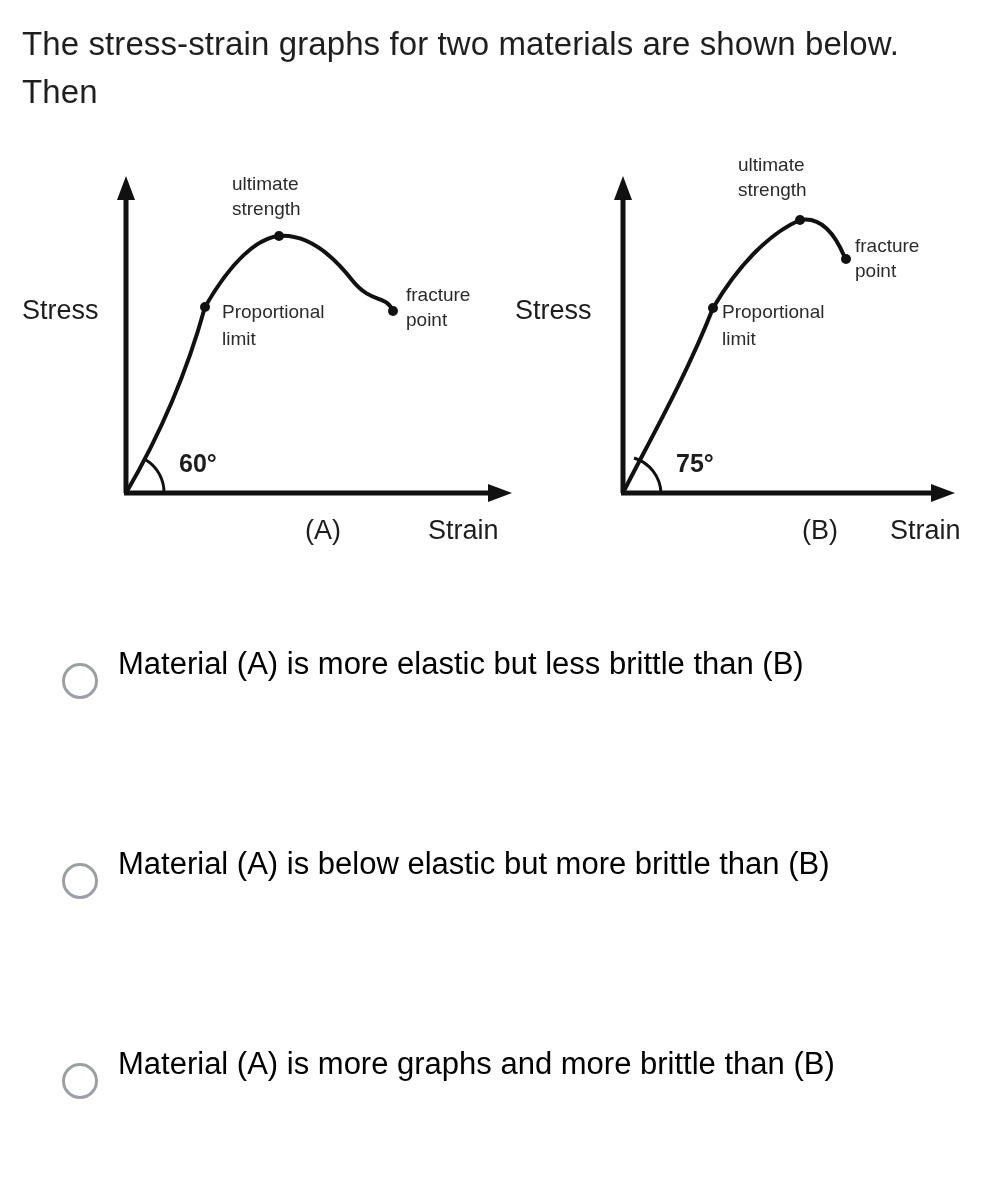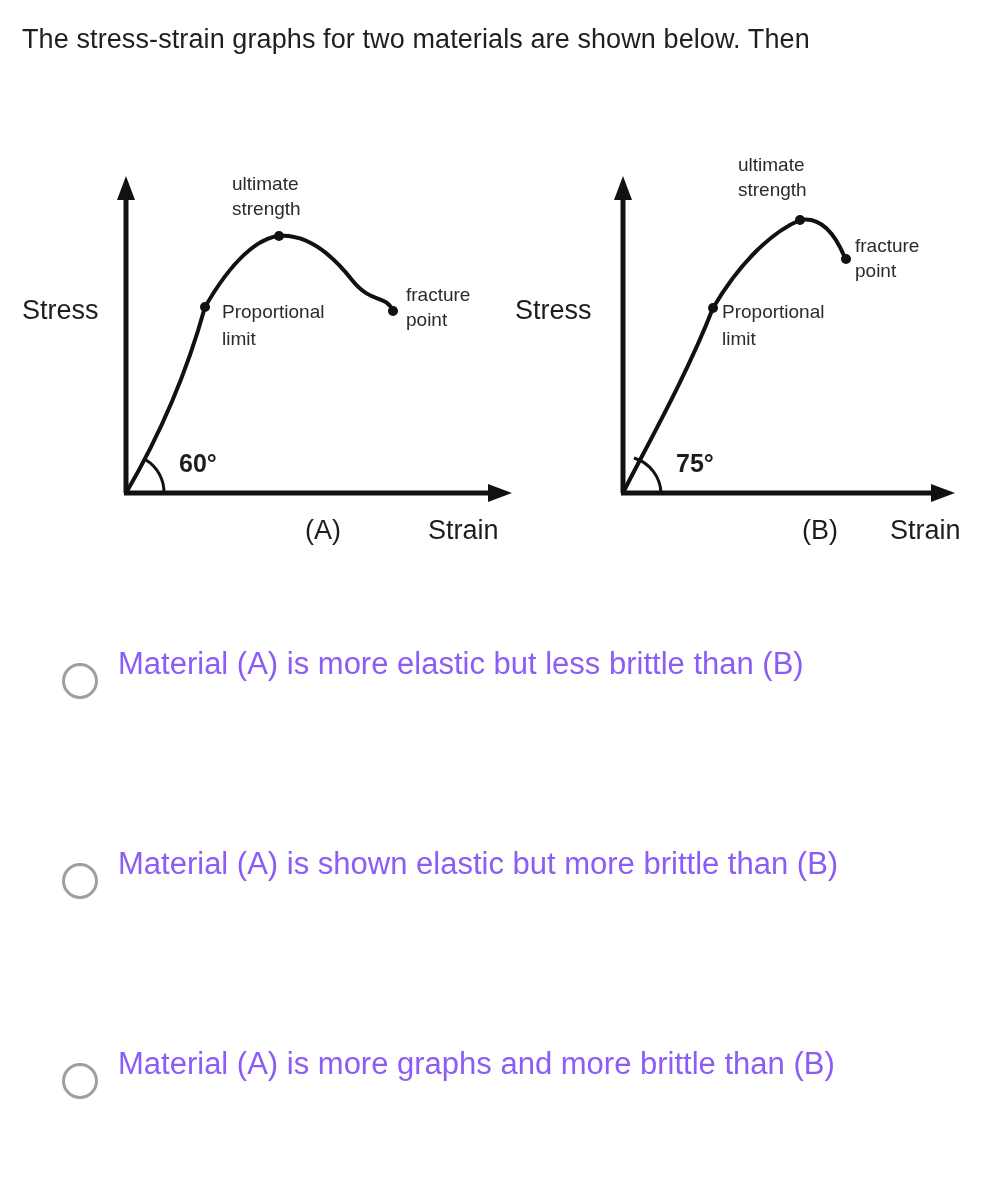--- a/index.html
+++ b/index.html
@@ -16,21 +16,21 @@
     color: #202124;
     overflow: hidden;
   }
 
   
   #question-stem {
     position: absolute;
     left: 22px;
     top: 20px;
     width: 900px;
-    font-size: 27px;
+    font-size: 33px;
     line-height: 1.45;
     color: #1f1f1f;
     letter-spacing: 0.1px;
   }
 
   
   #figure {
     position: absolute;
     left: 0;
     top: 140px;
@@ -63,21 +63,21 @@
     box-sizing: border-box;
     cursor: pointer;
   }
   .option-label {
     position: absolute;
     left: 118px;
     top: 22px;
     width: 840px;
     font-size: 31px;
     line-height: 1.45;
-    color: #8b5cf6;
+    color: #000000;
   }
 
   
   .axis-title {
     font-family: "Liberation Sans", sans-serif;
     font-size: 27px;
     fill: #1d1d1d;
   }
   .annot {
     font-family: "Liberation Sans", sans-serif;
@@ -188,21 +188,21 @@
 
 <div id="options-list">
 
   <div class="option-row">
     <div class="option-radio"></div>
     <div class="option-label">Material (A) is more elastic but less brittle than (B)</div>
   </div>
 
   <div class="option-row">
     <div class="option-radio"></div>
-    <div class="option-label">Material (A) is shown elastic but more brittle than (B)</div>
+    <div class="option-label">Material (A) is below elastic but more brittle than (B)</div>
   </div>
 
   <div class="option-row">
     <div class="option-radio"></div>
     <div class="option-label">Material (A) is more graphs and more brittle than (B)</div>
   </div>
 
 </div>
 
 </body></html>

